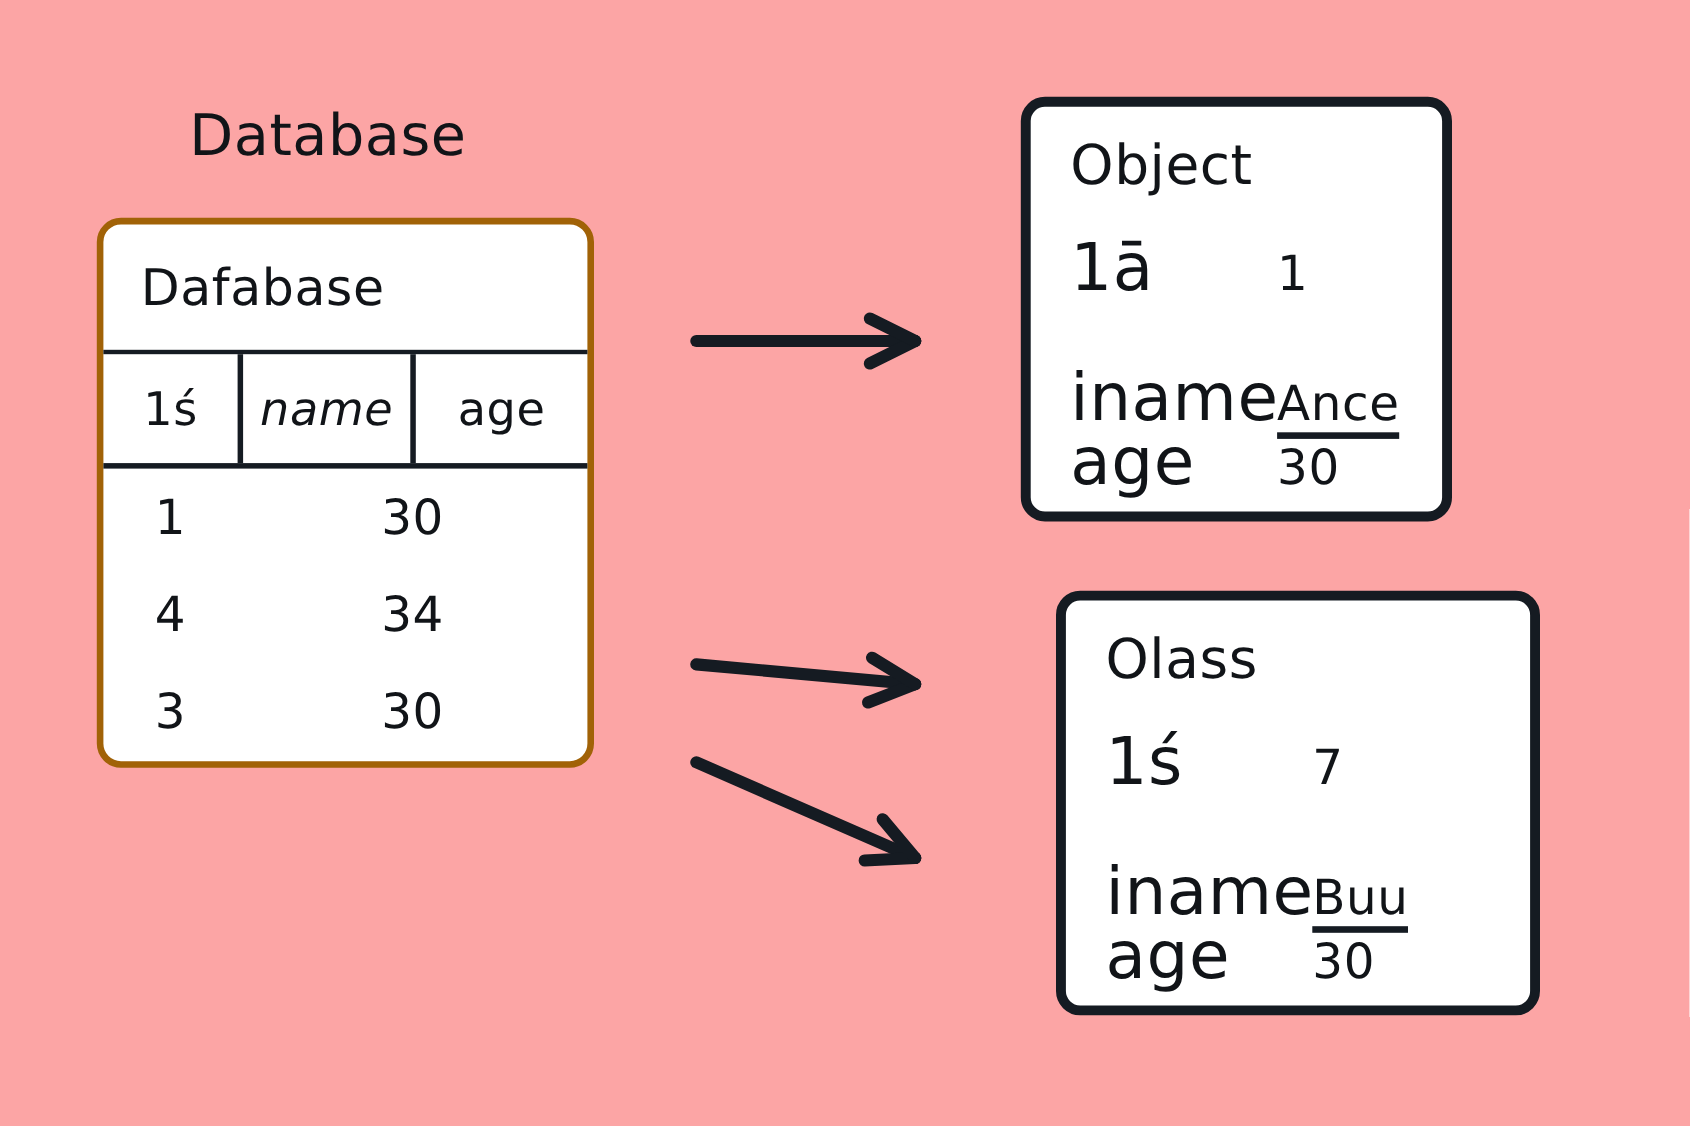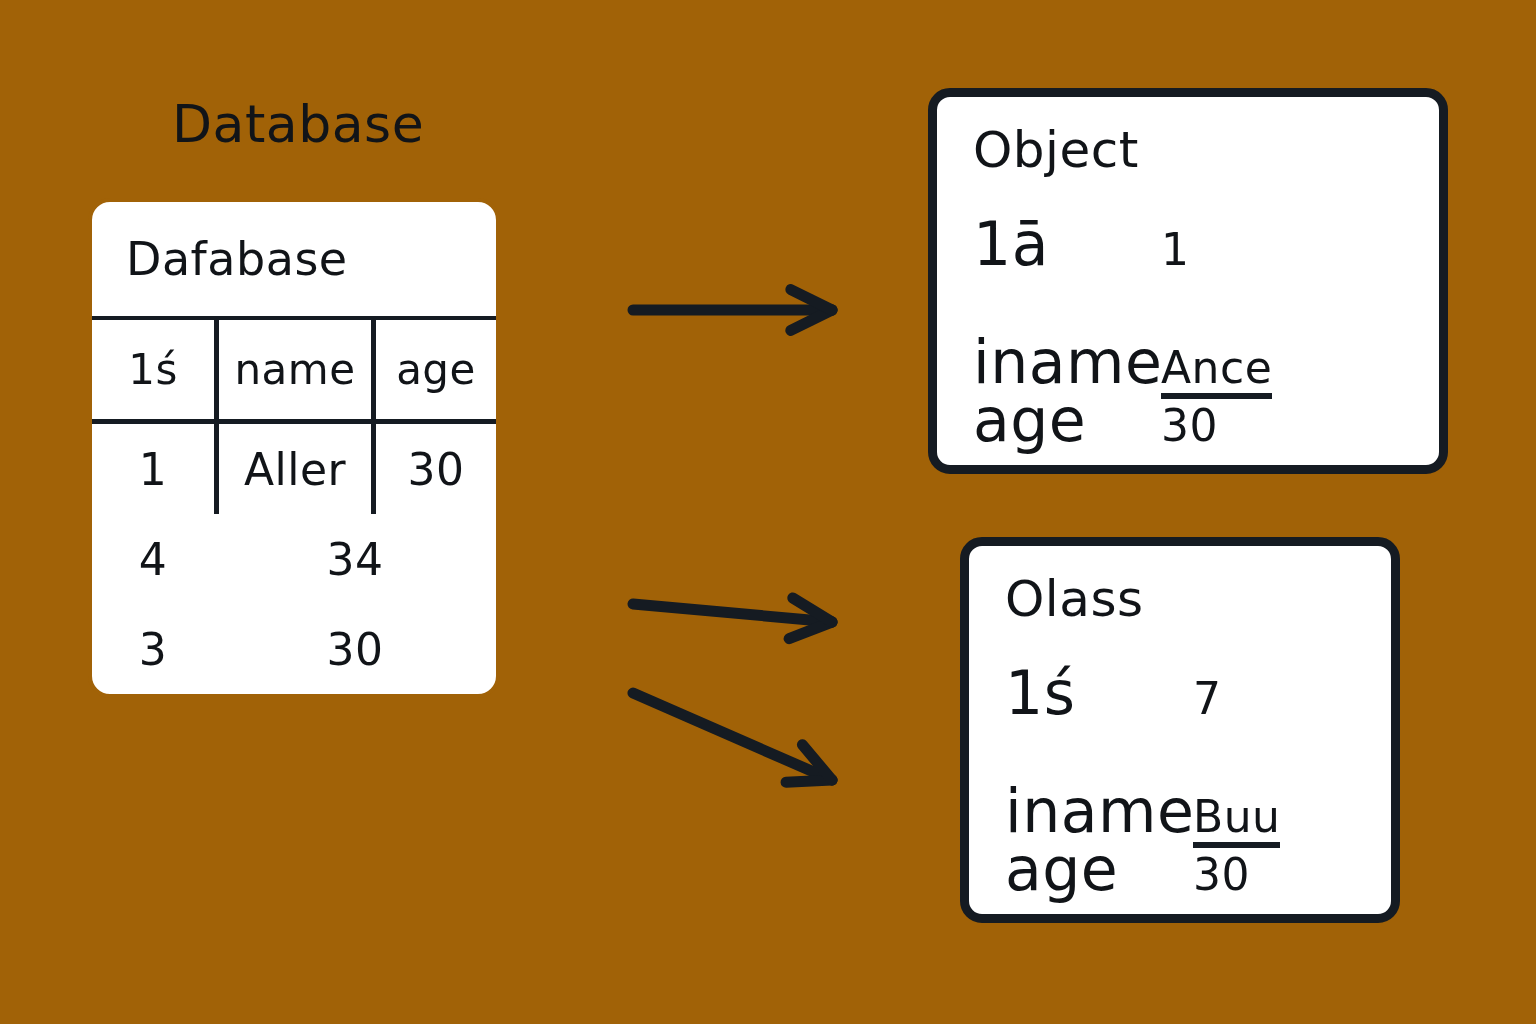--- a/index.html
+++ b/index.html
@@ -4,21 +4,21 @@
 <style>
   html, body {
     margin: 0;
     padding: 0;
     background: #ffffff;
   }
   #canvas {
     position: relative;
     width: 1536px;
     height: 1024px;
-    background: #a16207;
+    background: #fca5a5;
     overflow: hidden;
     font-family: "DejaVu Sans", sans-serif;
     color: #0d1117;
   }
 
   
   .hand {
     font-family: "DejaVu Sans", sans-serif;
     color: #111418;
     letter-spacing: 0.5px;
@@ -33,23 +33,23 @@
     line-height: 1;
     font-weight: 400;
     white-space: nowrap;
   }
 
   
   #db-box {
     position: absolute;
     left: 88px;
     top: 198px;
-    width: 412px;
+    width: 452px;
     height: 500px;
-    border: 4px solid #a16207;
+    border: 6px solid #a16207;
     border-radius: 22px;
     box-sizing: border-box;
     background: #fff;
   }
   #db-table {
     position: absolute;
     inset: 0;
     display: flex;
     flex-direction: column;
   }
@@ -96,36 +96,36 @@
   .db-row .td {
     display: flex;
     align-items: center;
     justify-content: center;
     font-size: 44px;
     box-sizing: border-box;
     white-space: nowrap;
   }
   
   .c-id   { width: 122px; }
-  .c-name { width: 162px; border-left: 5px solid #151b22; border-right: 5px solid #151b22; }
+  .c-name { width: 162px; border-left: 5px solid #151b22; border-right: 5px solid #151b22; font-style: italic; }
   .c-age  { flex: 1; }
 
   
   #db-head-row .c-name,
   .db-row .c-name { border-left: 5px solid #151b22; border-right: 5px solid #151b22; }
 
   
   .card {
     position: absolute;
     border: 9px solid #151b22;
     border-radius: 22px;
     background: #fff;
     box-sizing: border-box;
   }
-  #object-card { left: 928px; top: 88px;  width: 520px; height: 386px; }
+  #object-card { left: 928px; top: 88px;  width: 392px; height: 386px; }
   #class-card  { left: 960px; top: 537px; width: 440px; height: 386px; }
 
   .card-title {
     position: absolute;
     left: 36px;
     top: 28px;
     font-size: 50px;
     line-height: 1;
     white-space: nowrap;
   }
@@ -183,21 +183,20 @@
       <div id="db-head-row">
         <div class="th c-id hand">1ś</div>
         <div class="th c-name hand">name</div>
         <div class="th c-age hand">age</div>
       </div>
 
       <div id="db-body">
 
         <div class="db-row">
           <div class="td c-id hand">1</div>
-          <div class="td c-name hand">Aller</div>
           <div class="td c-age hand">30</div>
         </div>
 
         <div class="db-row">
           <div class="td c-id hand">4</div>
           <div class="td c-age hand">34</div>
         </div>
 
         <div class="db-row">
           <div class="td c-id hand">3</div>

